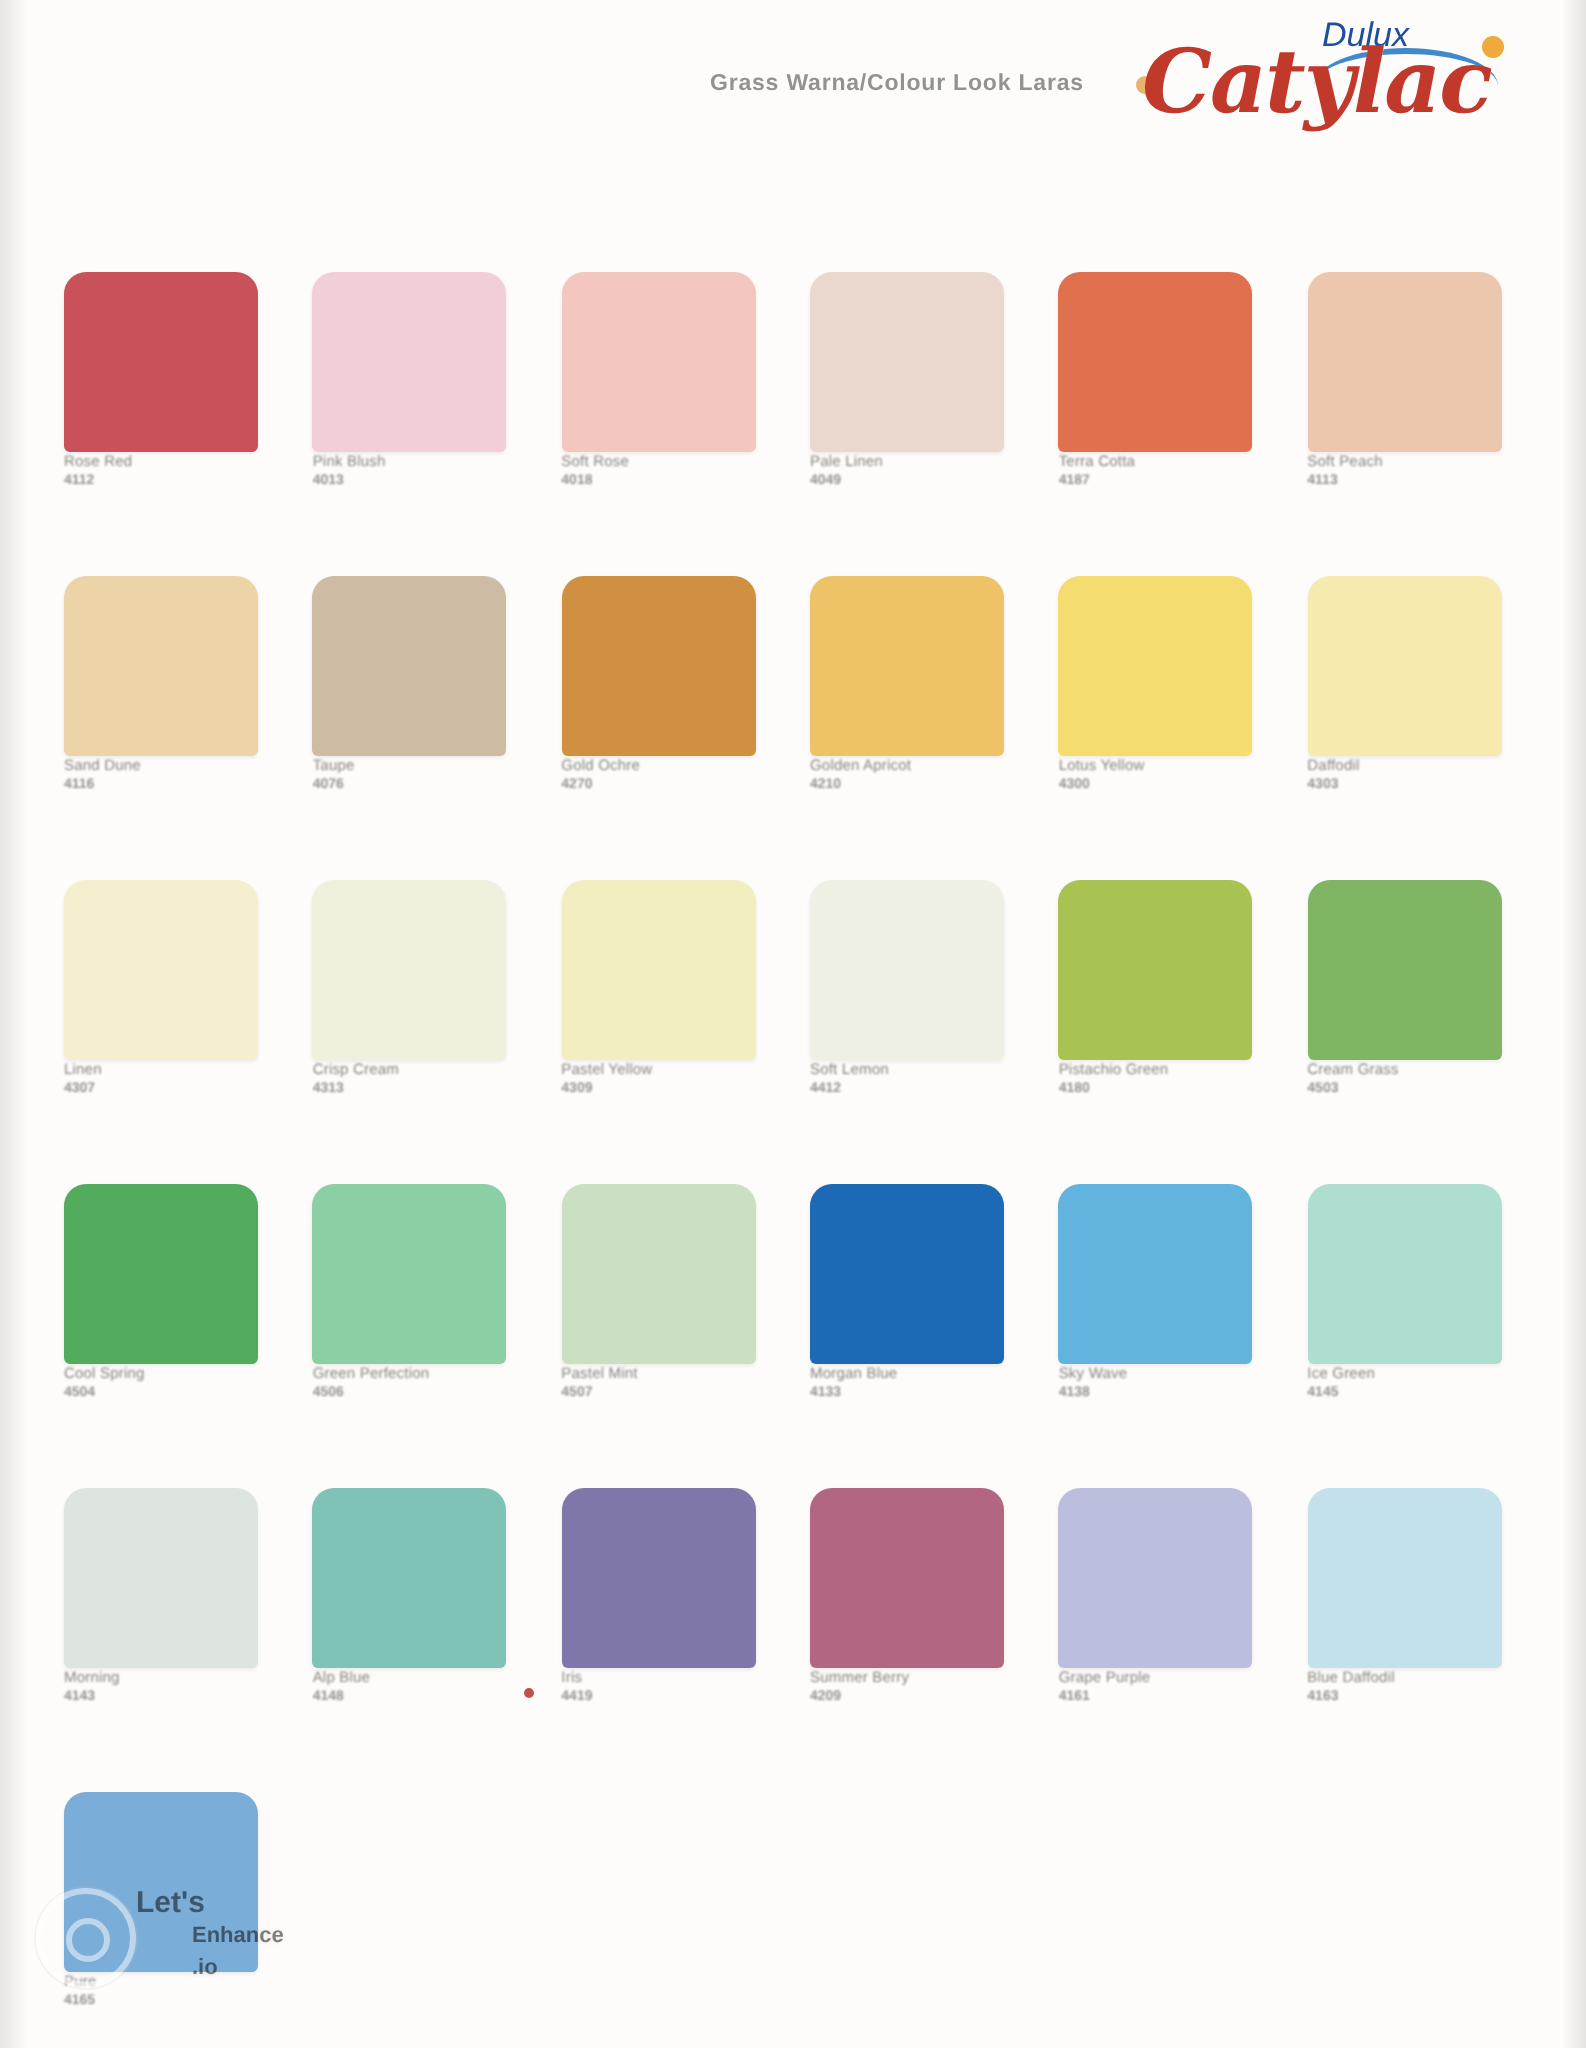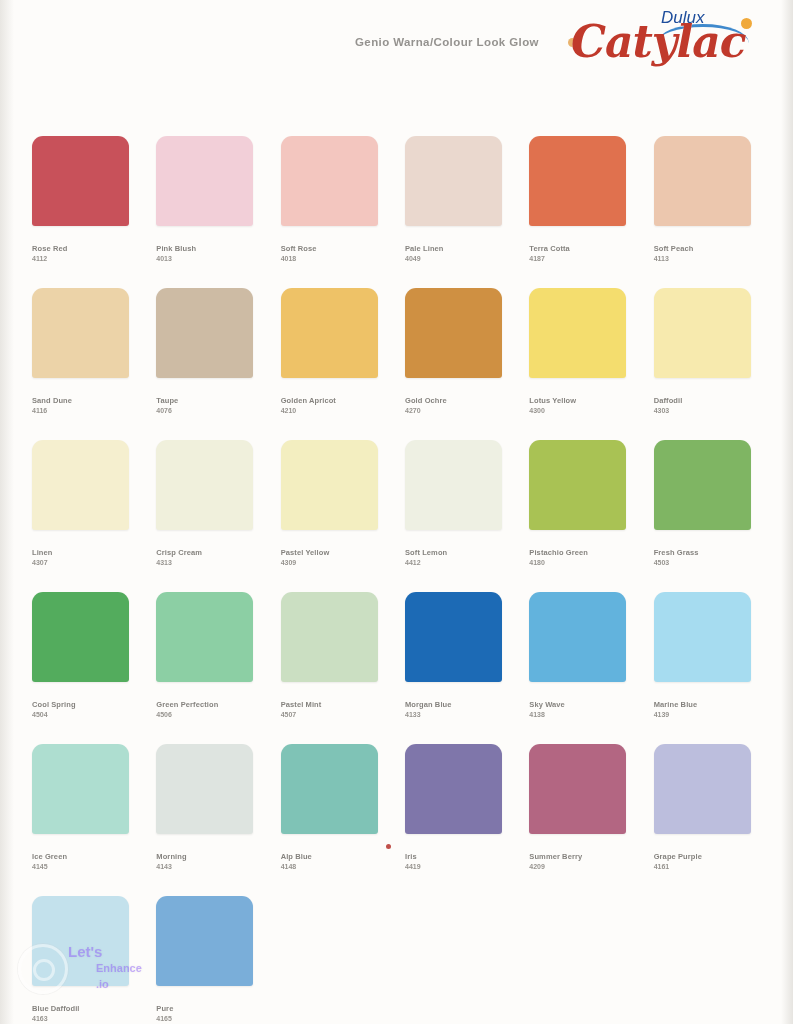--- a/index.html
+++ b/index.html
@@ -129,24 +129,24 @@
   .swatch-cell {
     position: relative;
   }
   .chip {
     width: 97px;
     height: 90px;
     border-radius: 11px 11px 3px 3px;
     box-shadow: 0 1px 2px rgba(0,0,0,0.07);
   }
   .chip-label {
-    margin-top: 18px;
+    margin-top: 0;
     font-size: 7.5px;
     line-height: 9.5px;
-    font-weight: bold;
+    font-weight: normal;
     color: #5c5954;
     opacity: 0.75;
     filter: blur(0.4px);
     letter-spacing: 0.1px;
     max-width: 100px;
   }
   .chip-code {
     font-size: 7px;
     line-height: 9px;
     font-weight: bold;
@@ -185,37 +185,37 @@
     width: 16px; height: 16px;
     border: 3px solid #ffffff;
     border-radius: 50%;
   }
   .wm-text {
     position: absolute;
     left: 50px;
     top: 4px;
     font-size: 15px;
     font-weight: bold;
-    color: #8b5cf6;
+    color: #000000;
     line-height: 16px;
     text-shadow: 0 0 2px rgba(150,150,150,0.4);
   }
   .wm-text .small {
     font-size: 11px;
     display: block;
     margin-left: 28px;
   }
 </style>
 </head>
 <body>
 
 <div class="page">
 
   <div class="header">
-    <div class="header-title">Genio Warna/Colour Look Glow</div>
+    <div class="header-title">Grass Warna/Colour Look Laras</div>
     <div class="header-title-dot"></div>
 
     <div class="brand">
       <div class="brand-swoosh"></div>
       <div class="brand-sub">Dulux</div>
       <div class="brand-dot"></div>
       <div class="brand-word">Catylac</div>
     </div>
   </div>
 
@@ -254,30 +254,30 @@
         <div class="chip" style="background: rgb(236, 211, 168);"></div>
         <div class="chip-label">Sand Dune</div>
         <div class="chip-code">4116</div>
       </div>
       <div class="swatch-cell">
         <div class="chip" style="background: rgb(205, 187, 164);"></div>
         <div class="chip-label">Taupe</div>
         <div class="chip-code">4076</div>
       </div>
       <div class="swatch-cell">
+        <div class="chip" style="background: rgb(207, 144, 66);"></div>
+        <div class="chip-label">Gold Ochre</div>
+        <div class="chip-code">4270</div>
+      </div>
+      <div class="swatch-cell">
         <div class="chip" style="background: rgb(238, 194, 103);"></div>
         <div class="chip-label">Golden Apricot</div>
         <div class="chip-code">4210</div>
       </div>
       <div class="swatch-cell">
-        <div class="chip" style="background: rgb(207, 144, 66);"></div>
-        <div class="chip-label">Gold Ochre</div>
-        <div class="chip-code">4270</div>
-      </div>
-      <div class="swatch-cell">
         <div class="chip" style="background: rgb(244, 221, 110);"></div>
         <div class="chip-label">Lotus Yellow</div>
         <div class="chip-code">4300</div>
       </div>
       <div class="swatch-cell">
         <div class="chip" style="background: rgb(247, 234, 174);"></div>
         <div class="chip-label">Daffodil</div>
         <div class="chip-code">4303</div>
       </div>
       <div class="swatch-cell">
@@ -300,21 +300,21 @@
         <div class="chip-label">Soft Lemon</div>
         <div class="chip-code">4412</div>
       </div>
       <div class="swatch-cell">
         <div class="chip" style="background: rgb(169, 194, 84);"></div>
         <div class="chip-label">Pistachio Green</div>
         <div class="chip-code">4180</div>
       </div>
       <div class="swatch-cell">
         <div class="chip" style="background: rgb(127, 181, 99);"></div>
-        <div class="chip-label">Fresh Grass</div>
+        <div class="chip-label">Cream Grass</div>
         <div class="chip-code">4503</div>
       </div>
       <div class="swatch-cell">
         <div class="chip" style="background: rgb(83, 172, 93);"></div>
         <div class="chip-label">Cool Spring</div>
         <div class="chip-code">4504</div>
       </div>
       <div class="swatch-cell">
         <div class="chip" style="background: rgb(140, 207, 164);"></div>
         <div class="chip-label">Green Perfection</div>
@@ -327,25 +327,20 @@
       </div>
       <div class="swatch-cell">
         <div class="chip" style="background: rgb(28, 106, 181);"></div>
         <div class="chip-label">Morgan Blue</div>
         <div class="chip-code">4133</div>
       </div>
       <div class="swatch-cell">
         <div class="chip" style="background: rgb(98, 179, 221);"></div>
         <div class="chip-label">Sky Wave</div>
         <div class="chip-code">4138</div>
-      </div>
-      <div class="swatch-cell">
-        <div class="chip" style="background: rgb(166, 220, 240);"></div>
-        <div class="chip-label">Marine Blue</div>
-        <div class="chip-code">4139</div>
       </div>
       <div class="swatch-cell">
         <div class="chip" style="background: rgb(174, 222, 208);"></div>
         <div class="chip-label">Ice Green</div>
         <div class="chip-code">4145</div>
       </div>
       <div class="swatch-cell">
         <div class="chip" style="background: rgb(222, 228, 224);"></div>
         <div class="chip-label">Morning</div>
         <div class="chip-code">4143</div>

